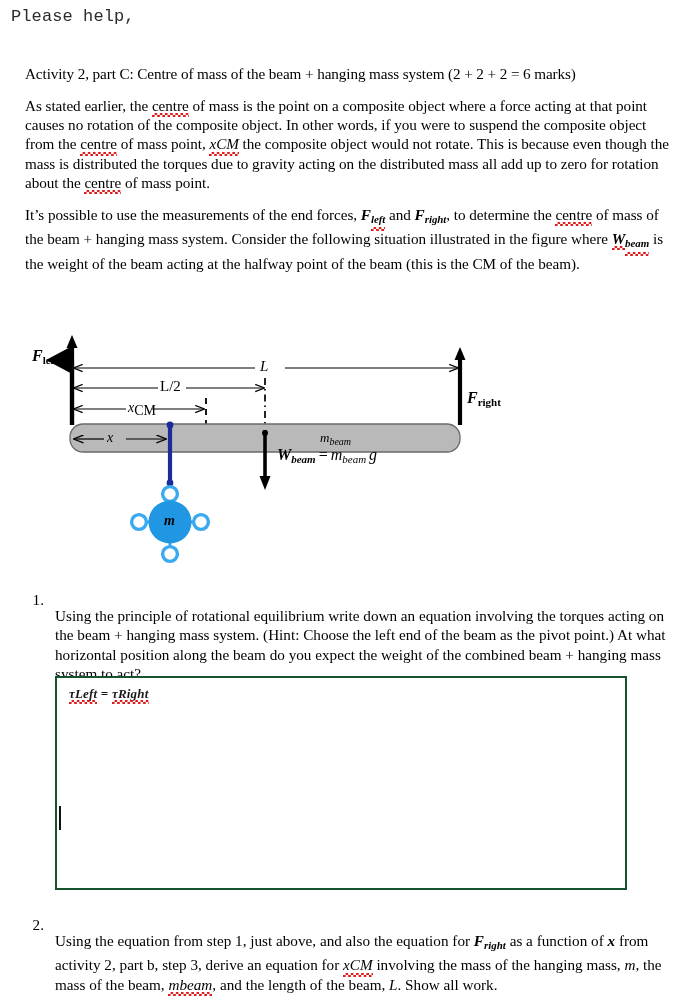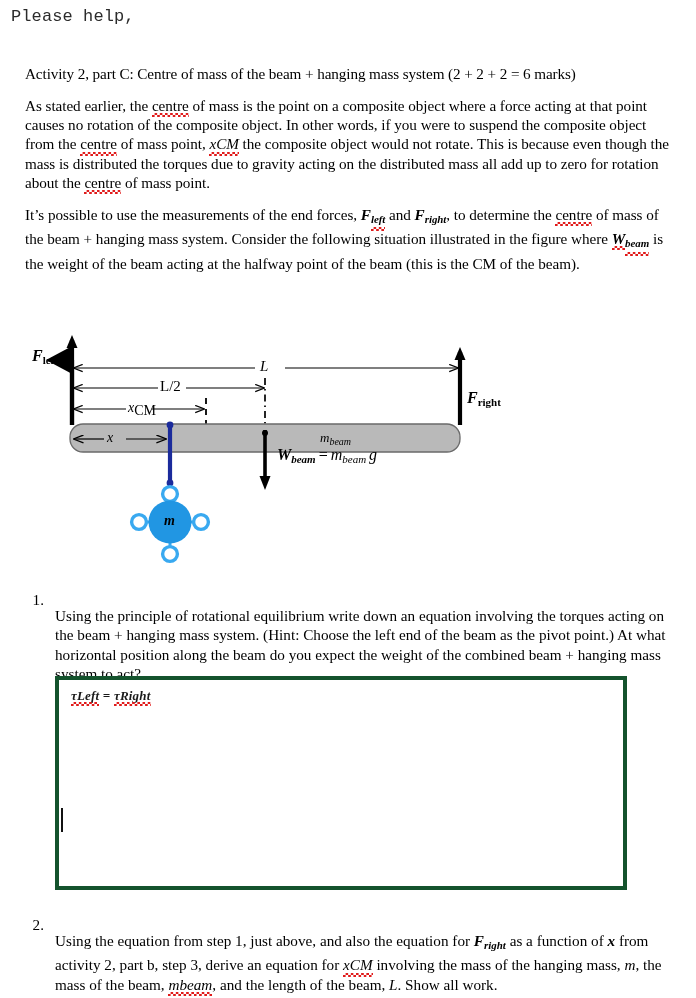--- a/index.html
+++ b/index.html
@@ -113,21 +113,21 @@
   #question-1 { top: 590px; }
   #question-2 { top: 915px; }
 
   
   .answer-box {
     position: absolute;
     left: 55px;
     top: 676px;
     width: 572px;
     height: 214px;
-    border: 4px solid #14532d;
+    border: 2px solid #14532d;
     background: #ffffff;
     box-sizing: border-box;
   }
   .answer-text {
     position: absolute;
     left: 12px;
     top: 8px;
     font-family: "Liberation Serif", serif;
     font-size: 13px;
     font-weight: bold;

